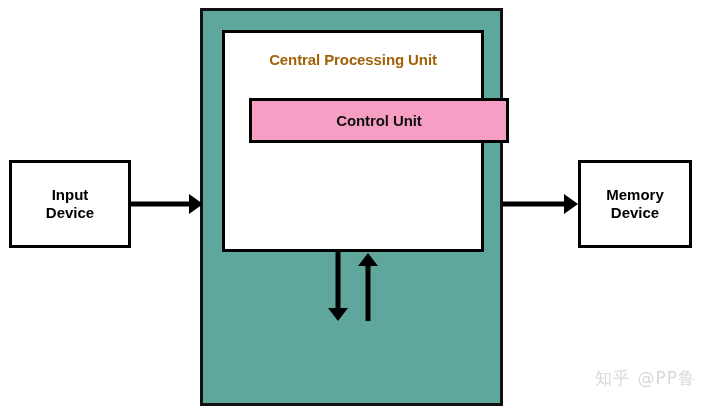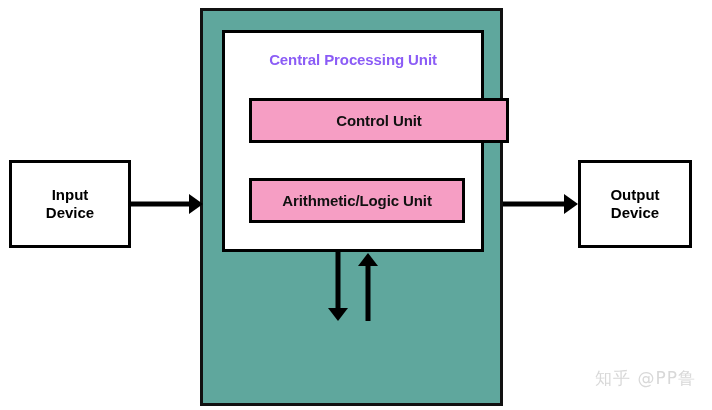--- a/index.html
+++ b/index.html
@@ -55,21 +55,21 @@
     display: block;
   }
   #cpu-title {
     position: absolute;
     left: 0;
     right: 0;
     top: 18px;
     text-align: center;
     font-size: 15px;
     font-weight: bold;
-    color: #8b5cf6;
+    color: #a16207;
     letter-spacing: -0.1px;
   }
 
   
   .pink-unit {
     position: absolute;
     background: #F69EC4;
     border: 3px solid #000000;
     box-sizing: border-box;
     display: flex;
@@ -154,33 +154,30 @@
 
   <div id="system-container"></div>
 
   <div id="cpu-box">
     <div id="cpu-title">Central Processing Unit</div>
 
     <div id="control-unit" class="pink-unit">
       <span>Control Unit</span>
     </div>
 
-    <div id="alu-unit" class="pink-unit">
-      <span>Arithmetic/Logic Unit</span>
-    </div>
   </div>
 
 
   <div id="input-device" class="box">
     <span class="dev-line">Input</span>
     <span class="dev-line">Device</span>
   </div>
 
   <div id="output-device" class="box">
-    <span class="dev-line">Output</span>
+    <span class="dev-line">Memory</span>
     <span class="dev-line">Device</span>
   </div>
 
   <svg id="arrow-layer" viewBox="0 0 712 410">
 
     <g>
       <line x1="131" y1="204" x2="189" y2="204" stroke="#000000" stroke-width="5"></line>
       <polygon points="189,194 203,204 189,214" fill="#000000"></polygon>
     </g>
 

